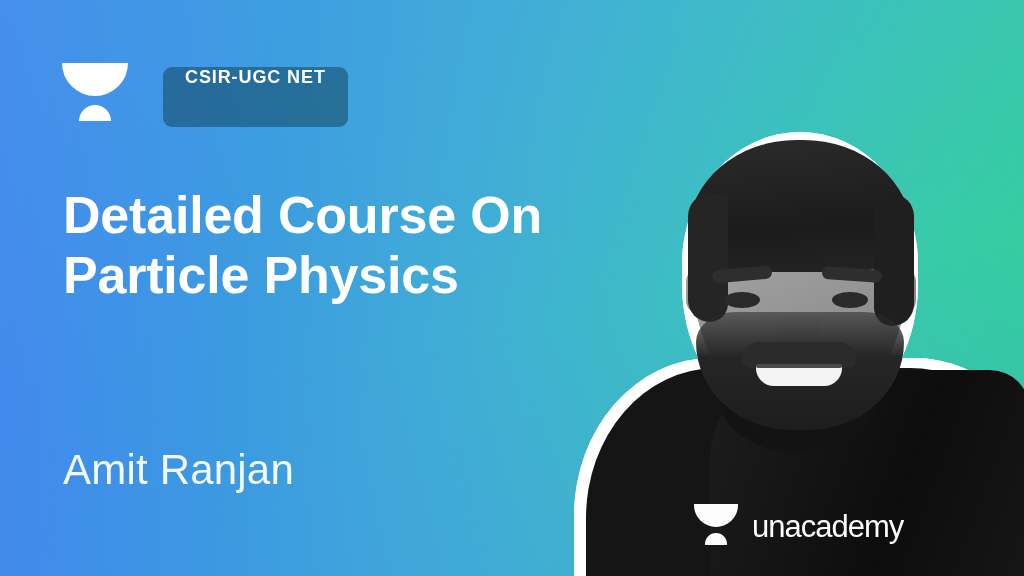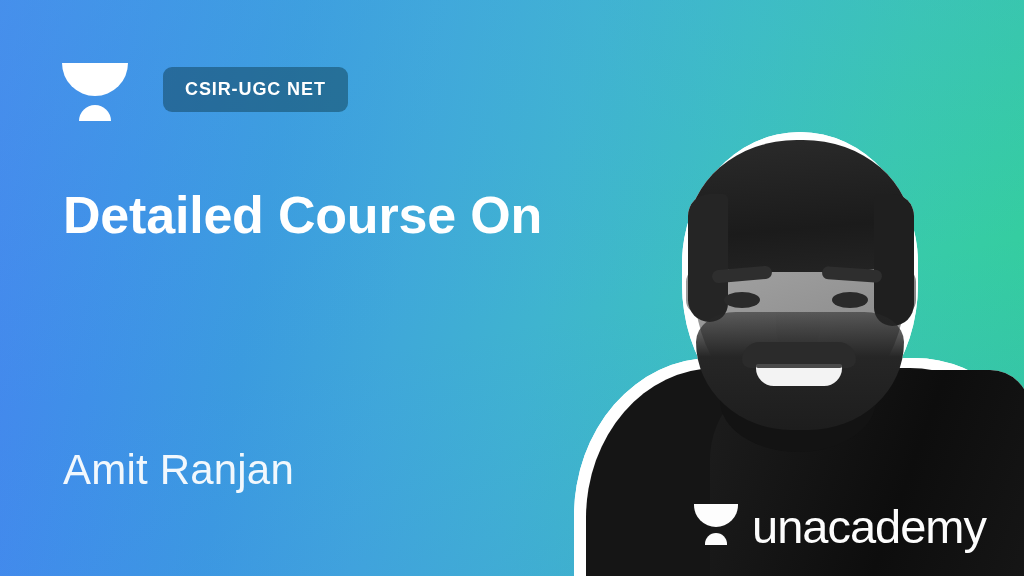--- a/index.html
+++ b/index.html
@@ -64,24 +64,23 @@
     height: 16px;
     background: #ffffff;
     border-radius: 16px 16px 0 0;
   }
 
   
   .exam-badge {
     position: absolute;
     left: 163px;
     top: 67px;
-    height: 45px;
+    height: 60px;
     padding: 0 22px;
     display: flex;
-    align-items: center;
     justify-content: center;
     background: rgba(12, 58, 78, 0.48);
     border-radius: 9px;
     box-sizing: border-box;
   }
   .exam-badge-label {
     color: #ffffff;
     font-size: 18px;
     font-weight: bold;
     letter-spacing: 0.9px;
@@ -343,21 +342,21 @@
   }
   .shirt-mark .s-foot {
     position: absolute;
     left: 11px; top: 31px;
     width: 22px; height: 12px;
     background: #fdfdfd;
     border-radius: 11px 11px 0 0;
   }
   .shirt-wordmark {
     color: #fdfdfd;
-    font-size: 47px;
+    font-size: 31px;
     line-height: 47px;
     font-weight: normal;
     letter-spacing: -1px;
   }
 </style>
 </head>
 <body>
 
 <div id="thumbnail">
 
@@ -368,20 +367,21 @@
     <div class="bowl"></div>
     <div class="foot"></div>
   </div>
 
   <div class="exam-badge">
     <span class="exam-badge-label">CSIR-UGC NET</span>
   </div>
 
   <div class="course-title">
     <span class="title-line">Detailed Course On</span>
+    <span class="title-line">Particle Physics</span>
   </div>
 
   <div class="educator-name">Amit Ranjan</div>
 
   <div class="educator-photo">
     <div class="photo-stage">
 
       <div class="photo-outline">
         <div class="outline-torso"></div>
         <div class="outline-head"></div>

